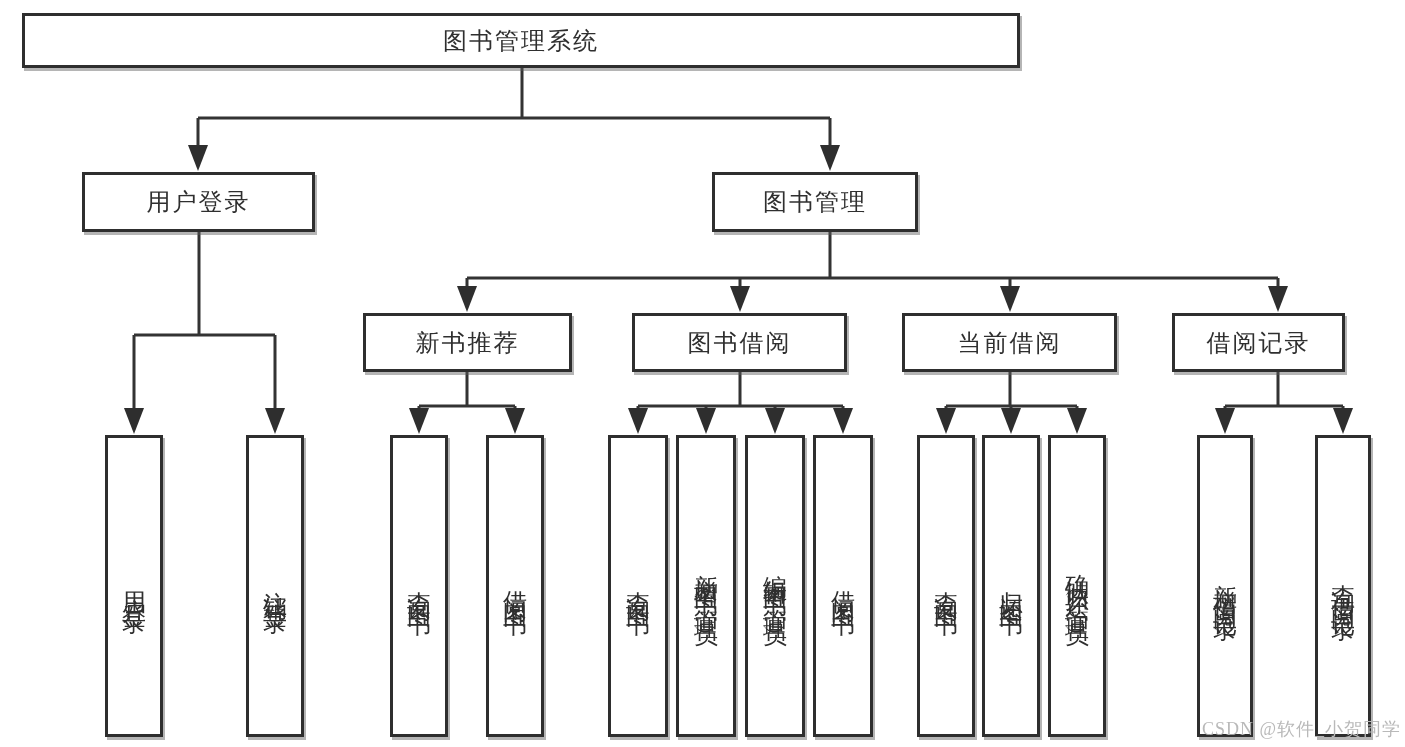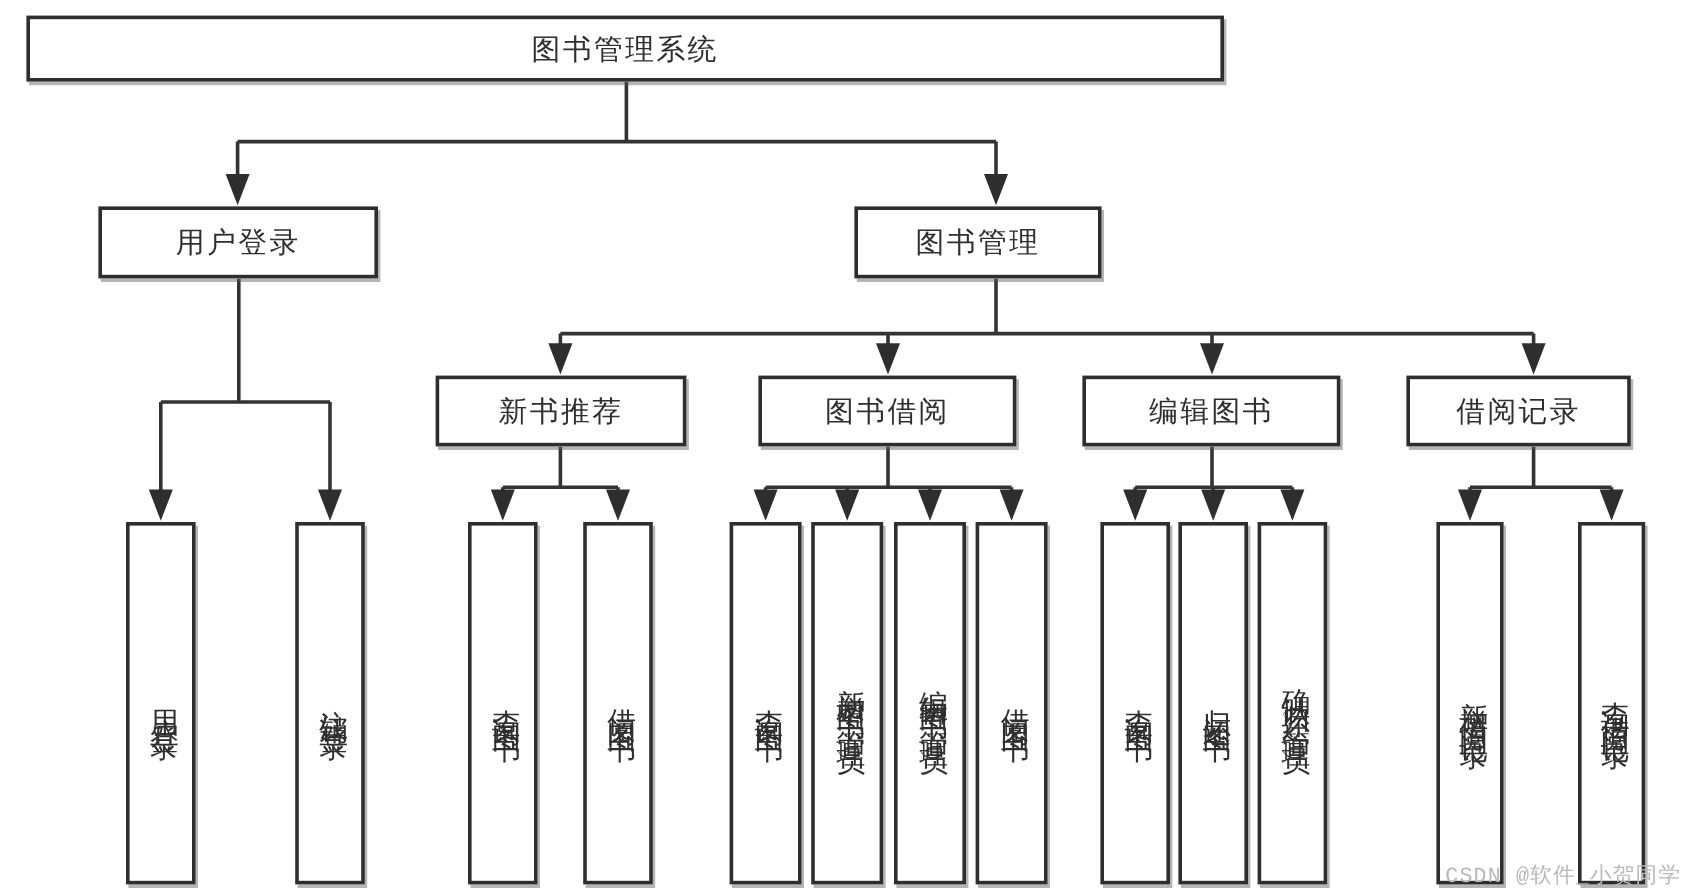--- a/index.html
+++ b/index.html
@@ -1,21 +1,21 @@
 <!DOCTYPE html>
 <html><head>
 <meta charset="utf-8">
 <style>
   html, body { margin: 0; padding: 0; background: #ffffff; }
   #canvas {
     position: relative;
     width: 1405px;
     height: 747px;
     background: #ffffff;
-    font-family: Liberation Mono, monospace;
+    font-family: Liberation Serif, serif;
     overflow: hidden;
   }
   #connectors {
     position: absolute;
     left: 0; top: 0;
     width: 1405px; height: 747px;
     pointer-events: none;
   }
   .node {
     position: absolute;
@@ -106,22 +106,22 @@
     </g>
   </svg>
 
   <div class="node h" style="left:22px; top:13px; width:998px; height:55px;">图书管理系统</div>
 
   <div class="node h" style="left:82px; top:172px; width:233px; height:60px;">用户登录</div>
   <div class="node h" style="left:712px; top:172px; width:206px; height:60px;">图书管理</div>
 
   <div class="node h" style="left:363px; top:313px; width:209px; height:59px;">新书推荐</div>
   <div class="node h" style="left:632px; top:313px; width:215px; height:59px;">图书借阅</div>
-  <div class="node h" style="left:902px; top:313px; width:215px; height:59px;">编辑图书</div>
-  <div class="node h" style="left:1172px; top:313px; width:187px; height:59px;">借阅记录</div>
+  <div class="node h" style="left:902px; top:313px; width:215px; height:59px;">当前借阅</div>
+  <div class="node h" style="left:1172px; top:313px; width:173px; height:59px;">借阅记录</div>
 
   <div class="node v" style="left:105px; top:435px; width:58px; height:302px;">
     <span class="vtext">用户登录</span>
   </div>
   <div class="node v" style="left:246px; top:435px; width:58px; height:302px;">
     <span class="vtext">注销登录</span>
   </div>
 
   <div class="node v" style="left:390px; top:435px; width:58px; height:302px;">
     <span class="vtext">查询图书</span>

